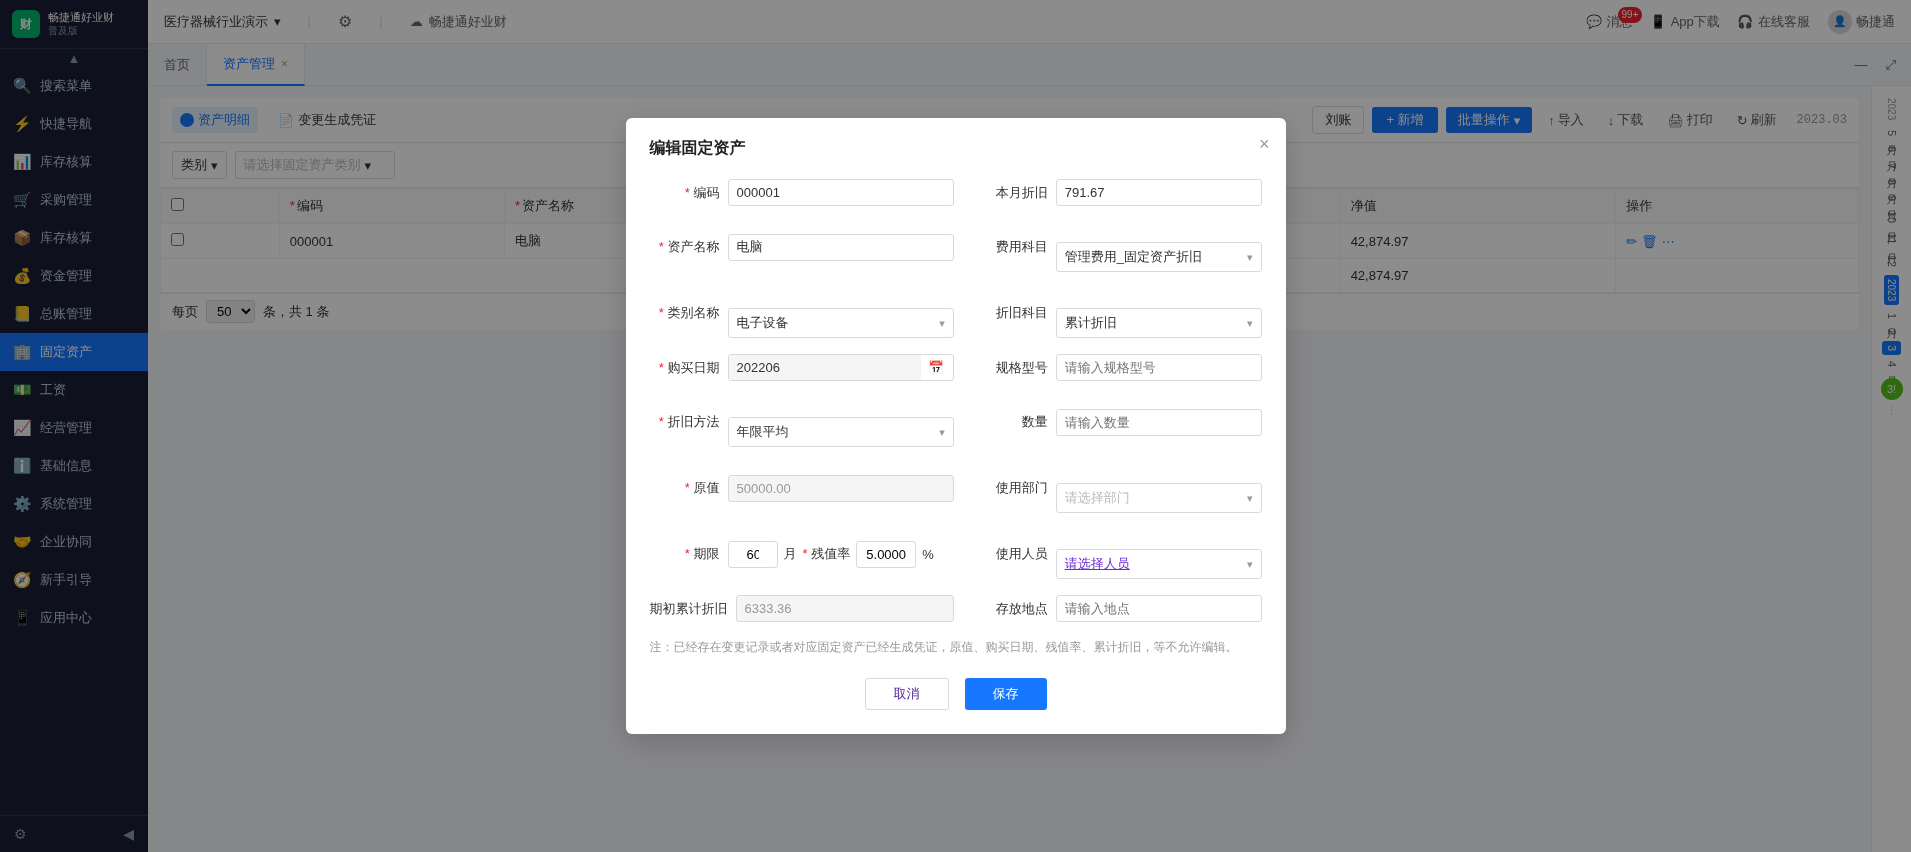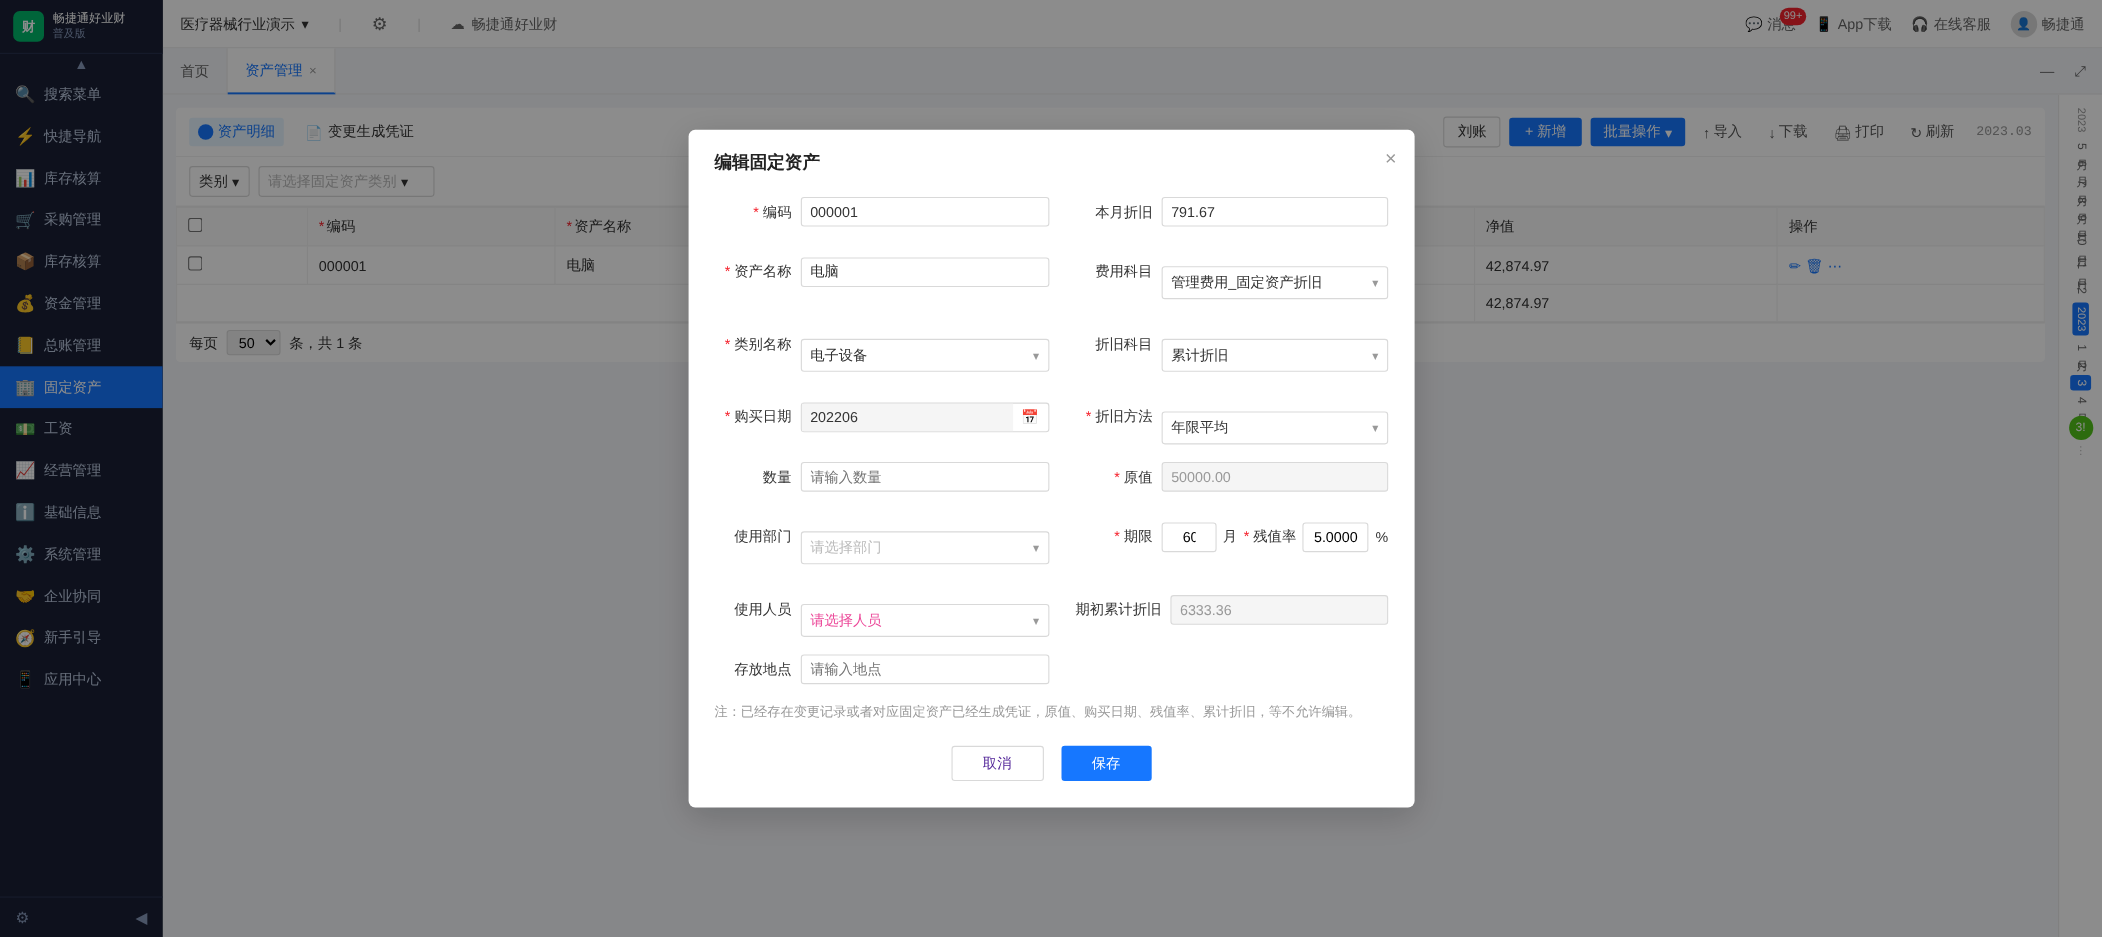--- a/index.html
+++ b/index.html
@@ -604,20 +604,24 @@
         <span class="form-label">
           <span style="color:#f5222d;">*</span>
           <span>购买日期</span>
         </span>
         <div class="form-input-with-icon">
           <input value="202206" style="background: rgb(245, 245, 245);">
           <span class="input-icon">📅</span>
         </div>
       </div>
 
+      <div class="form-row">
+        <span class="form-label">规格型号</span>
+        <input class="form-input" placeholder="请输入规格型号" style="">
+      </div>
 
       <div class="form-row">
         <span class="form-label">
           <span style="color:#f5222d;">*</span>
           <span>折旧方法</span>
         </span>
         <div class="form-select">
           <span>年限平均</span>
           <span class="select-arrow">▾</span>
         </div>
@@ -657,21 +661,21 @@
             <span>残值率</span>
           </span>
           <input class="rate-input readonly" value="5.0000" readonly="" style="">
           <span class="rate-unit">%</span>
         </div>
       </div>
 
       <div class="form-row">
         <span class="form-label">使用人员</span>
         <div class="form-select">
-          <span style="color:#ec4899;">请选择人员</span>
+          <span style="color:#6d28d9;text-decoration:underline;">请选择人员</span>
           <span class="select-arrow">▾</span>
         </div>
       </div>
 
       <div class="form-row">
         <span class="form-label">期初累计折旧</span>
         <input class="form-input readonly" value="6333.36" readonly="" style="">
       </div>
 
       <div class="form-row">

